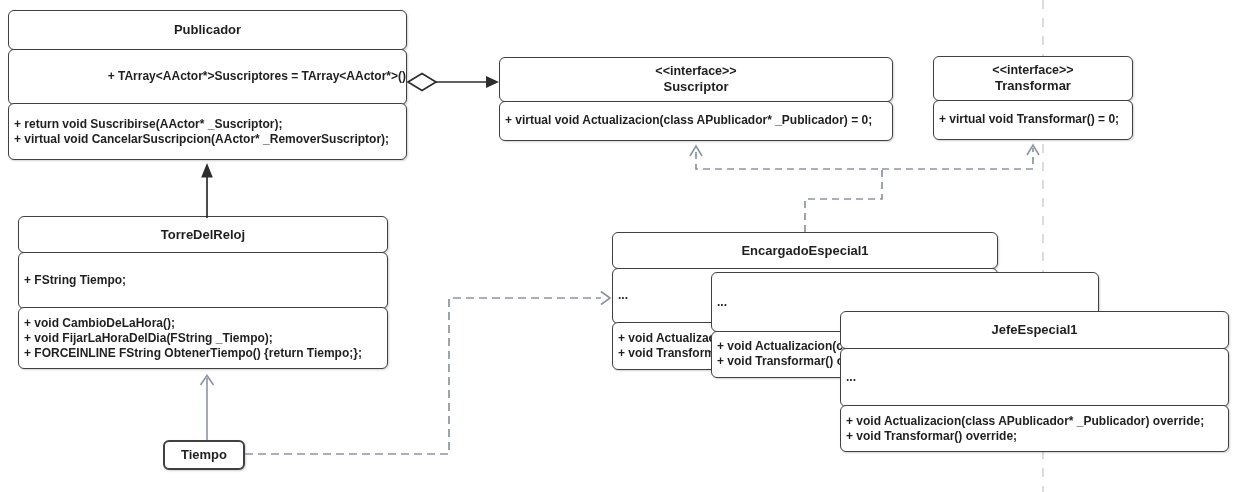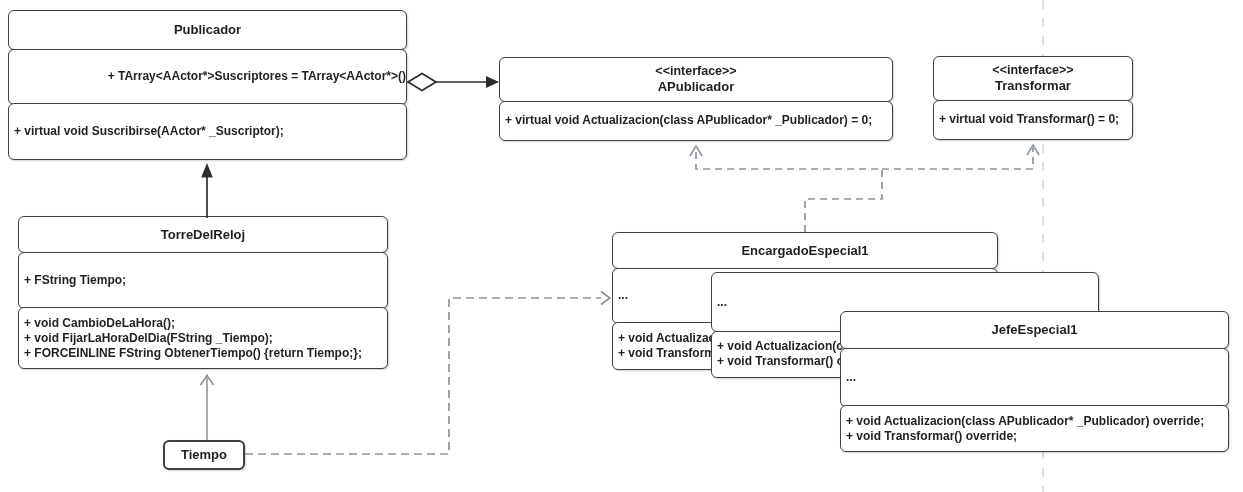--- a/index.html
+++ b/index.html
@@ -36,28 +36,29 @@
   </svg>
 
   <div class="uml-class z2" style="left:8px;top:10px;width:399px;">
     <div class="compartment title-comp" style="height:40px;">
       <span class="class-title">Publicador</span>
     </div>
     <div class="compartment" style="height:56px;text-align:right;">
       <div class="member">+ TArray&lt;AActor*&gt;Suscriptores = TArray&lt;AActor*&gt;()</div>
     </div>
     <div class="compartment" style="height:57px;">
-      <div class="member">+ virtual void Suscribirse(AActor* _Suscriptor);</div>
+      <div class="member">+ return void Suscribirse(AActor* _Suscriptor);</div>
+      <div class="member">+ virtual void CancelarSuscripcion(AActor* _RemoverSuscriptor);</div>
     </div>
   </div>
 
   <div class="uml-class z2" style="left:499px;top:57px;width:394px;">
     <div class="compartment title-comp" style="height:45px;">
       <span class="stereotype">&lt;&lt;interface&gt;&gt;</span>
-      <span class="class-title">APublicador</span>
+      <span class="class-title">Suscriptor</span>
     </div>
     <div class="compartment" style="height:40px;">
       <div class="member">+ virtual void Actualizacion(class APublicador* _Publicador) = 0;</div>
     </div>
   </div>
 
   <div class="uml-class z2" style="left:933px;top:56px;width:200px;">
     <div class="compartment title-comp" style="height:45px;">
       <span class="stereotype">&lt;&lt;interface&gt;&gt;</span>
       <span class="class-title">Transformar</span>

